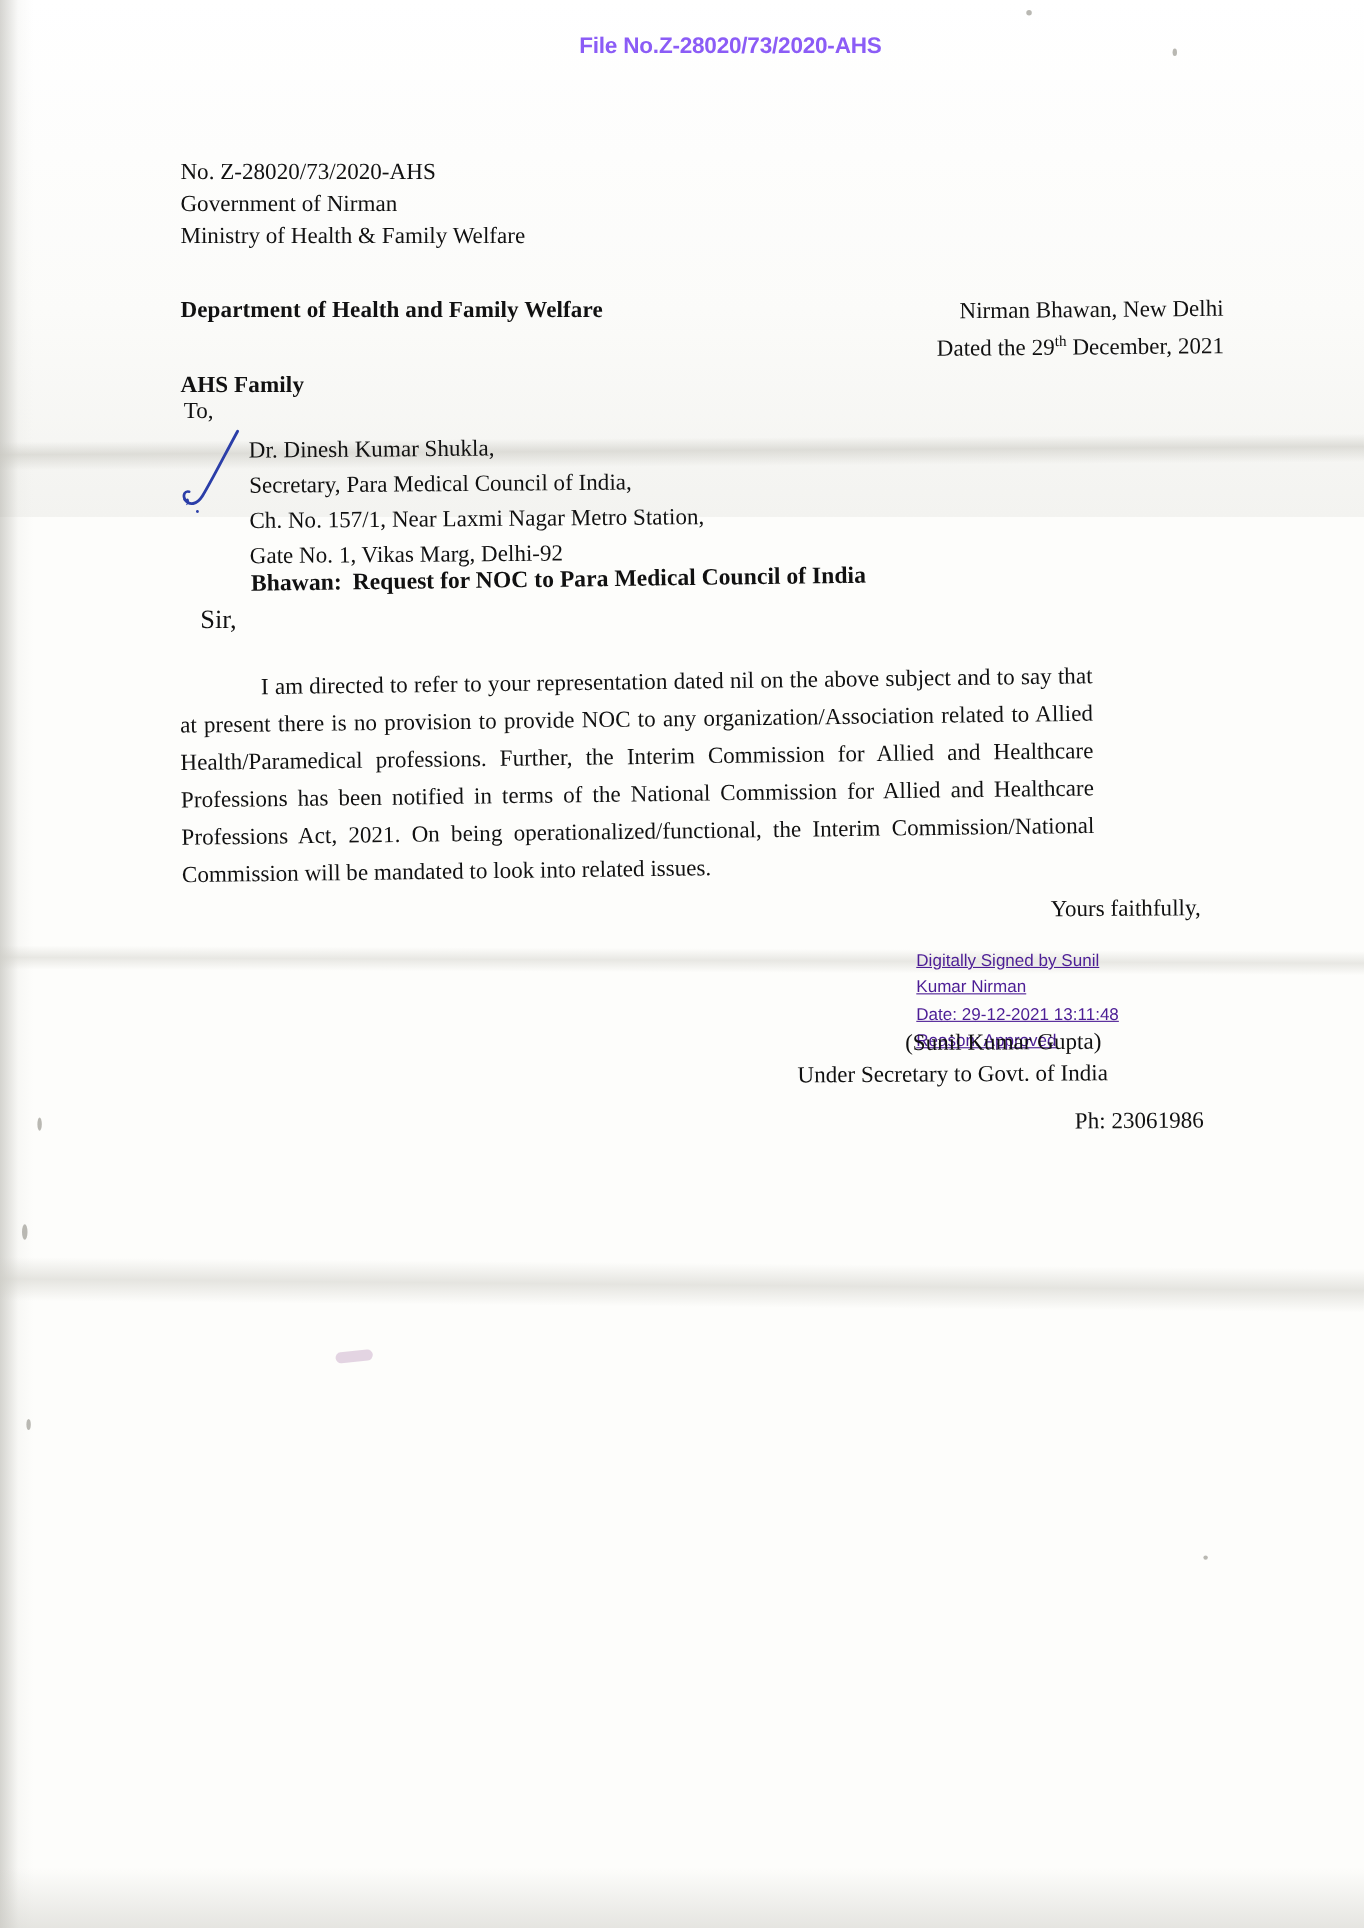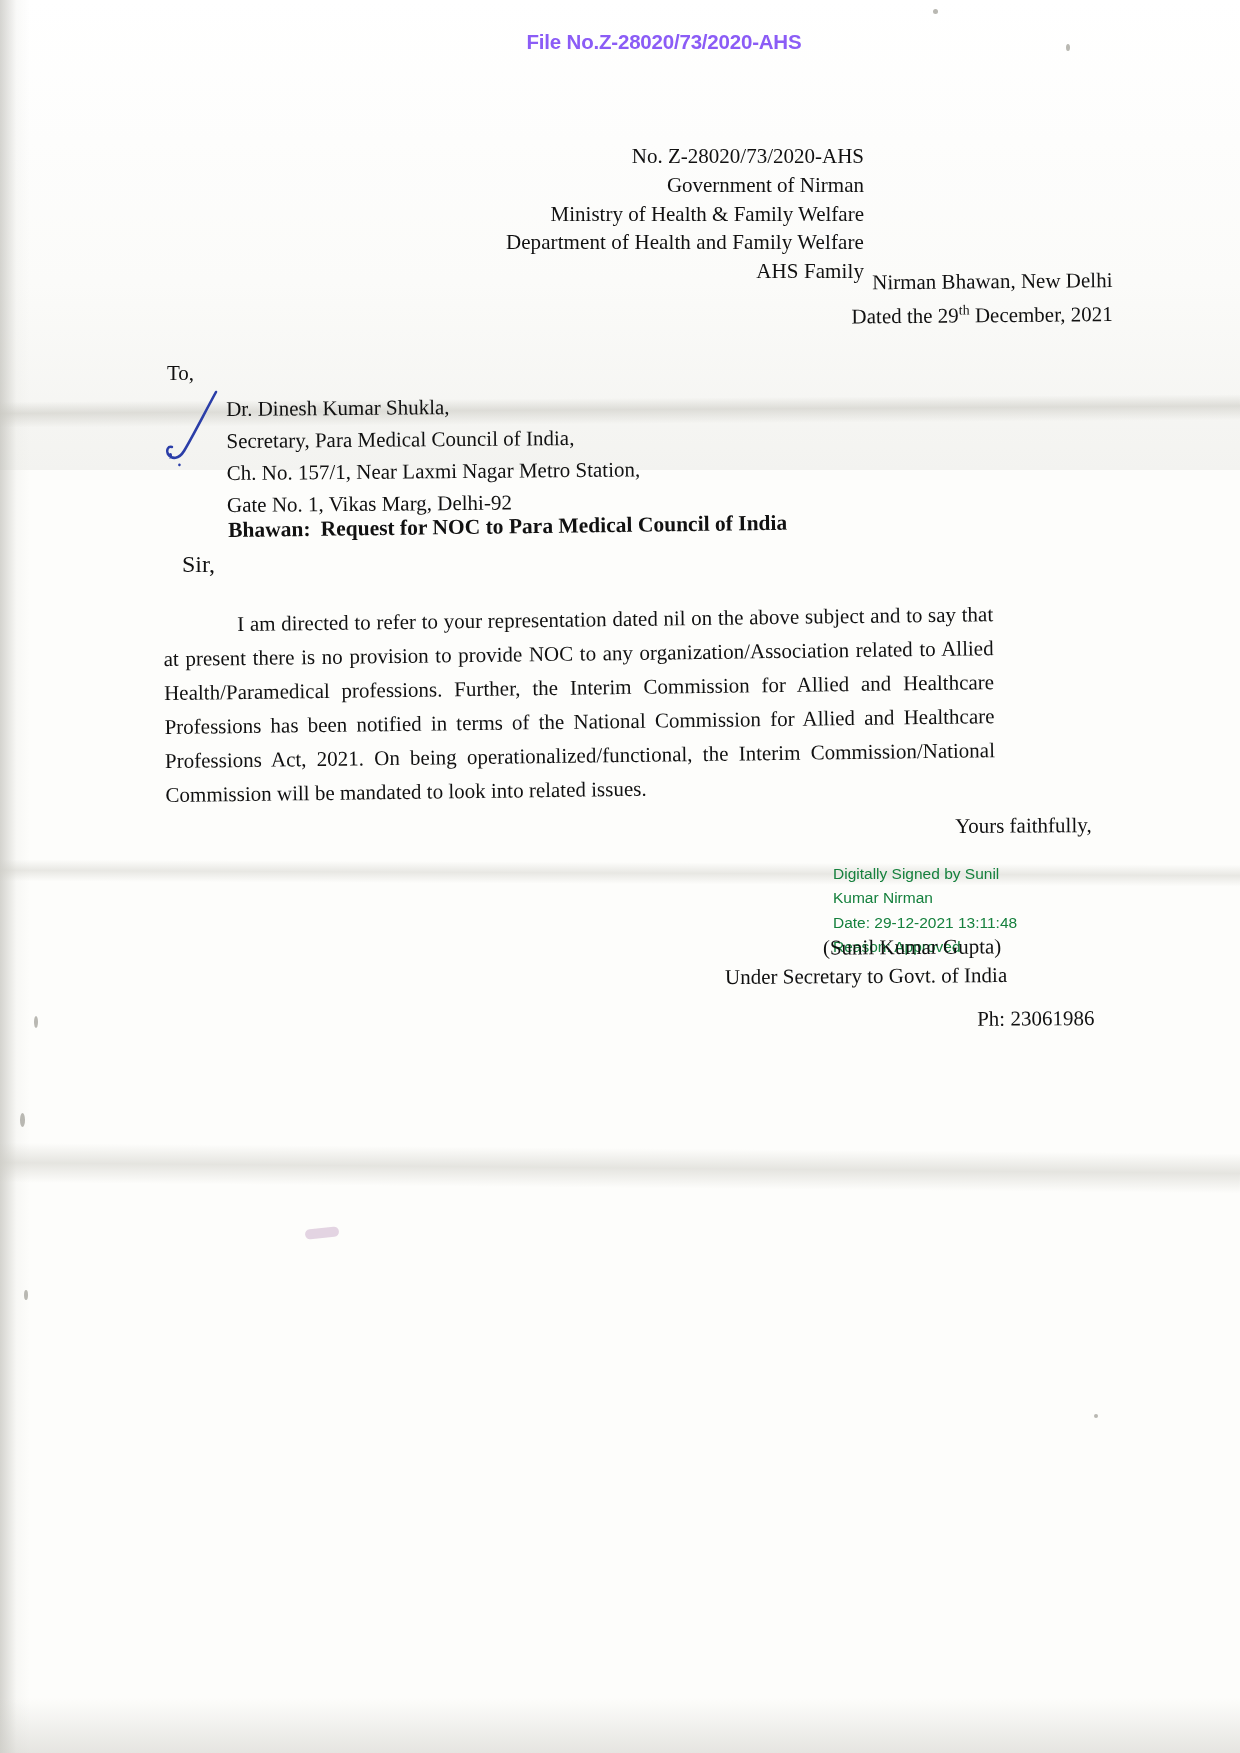--- a/index.html
+++ b/index.html
@@ -90,28 +90,28 @@
     font-weight: bold;
     font-size: 20.5px;
     letter-spacing: -0.2px;
     color: #8b5cf6;
     margin-left: 44px;
   }
 
   
   .letterhead {
     position: absolute;
-    left: 184px; top: 142px;
+    left: 164px; top: 142px;
     width: 680px;
-    text-align: right;
+    text-align: left;
     line-height: 1.37;
     font-size: 21px;
   }
   .letterhead .lh-line { display: block; white-space: nowrap; }
-  .letterhead .bold { font-weight: normal; letter-spacing: 0.1px; }
+  .letterhead .bold { font-weight: bold; letter-spacing: 0.1px; margin-top: 39px; }
 
   
   .place-date {
     position: absolute;
     right: 128px; top: 263px;
     text-align: right;
     font-size: 21px;
     line-height: 1.62;
     transform: rotate(-0.55deg);
     transform-origin: right top;
@@ -196,21 +196,22 @@
     transform-origin: right top;
   }
 
   
   .digital-sig {
     position: absolute;
     left: 833px; top: 862px;
     font-family: "Liberation Sans", "DejaVu Sans", sans-serif;
     font-size: 15.5px;
     line-height: 1.58;
-    color: #15803d;
+    color: #4c1d95;
+    text-decoration: underline;
   }
   .digital-sig .ds-line { display: block; white-space: nowrap; }
 
   
   .signer-name {
     position: absolute;
     left: 797px; top: 935px;
     width: 230px;
     text-align: center;
     font-size: 21px;

